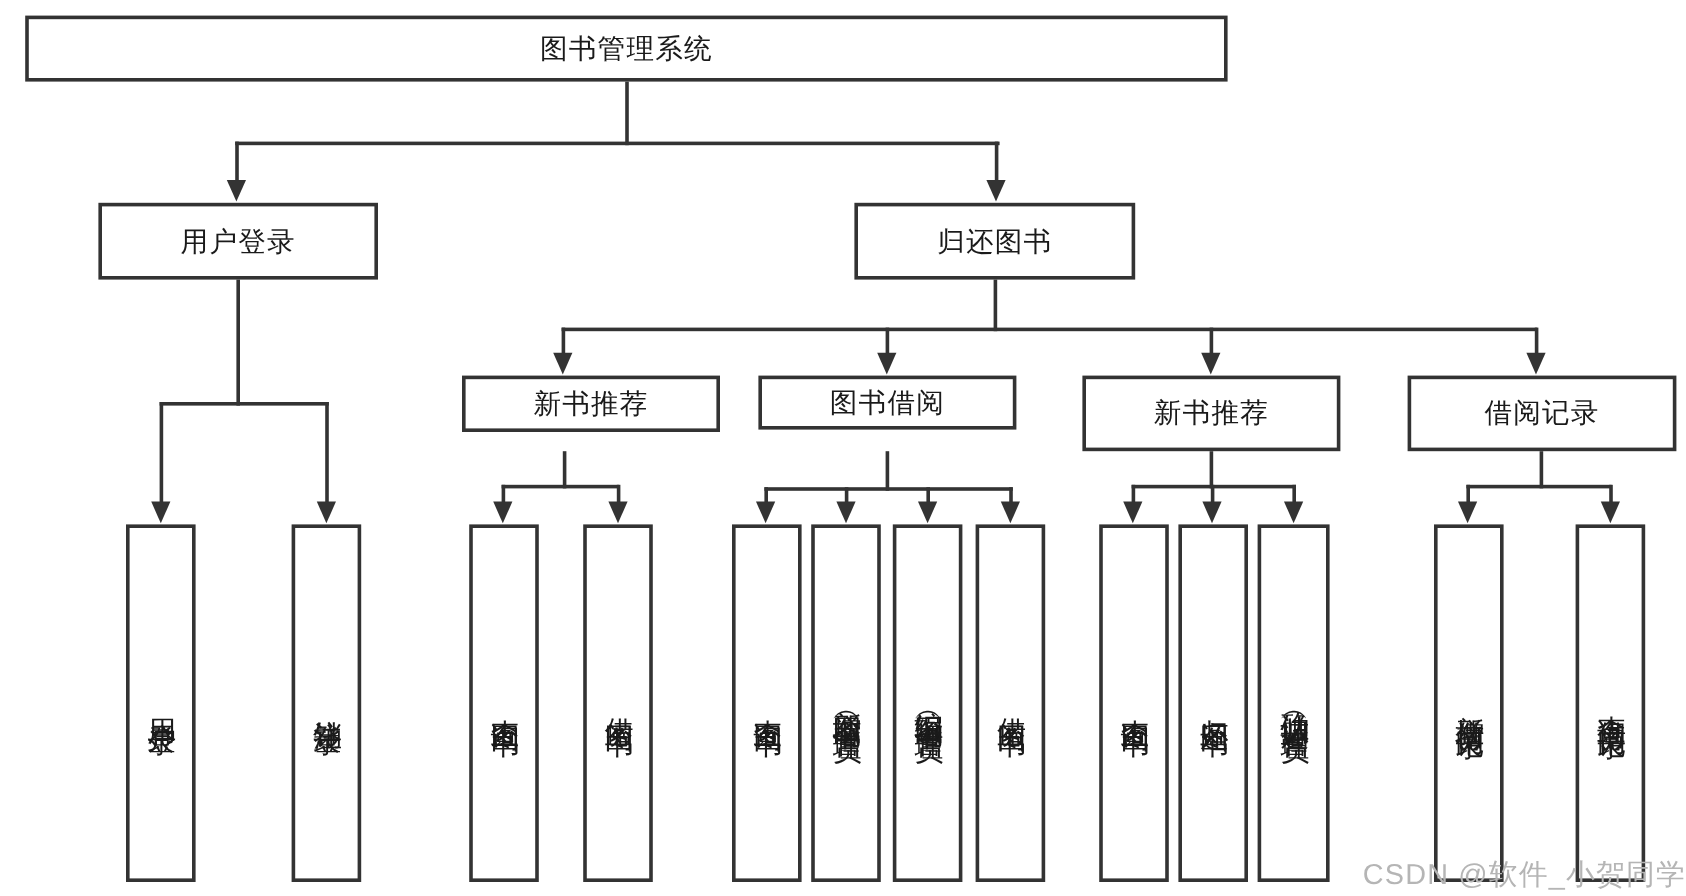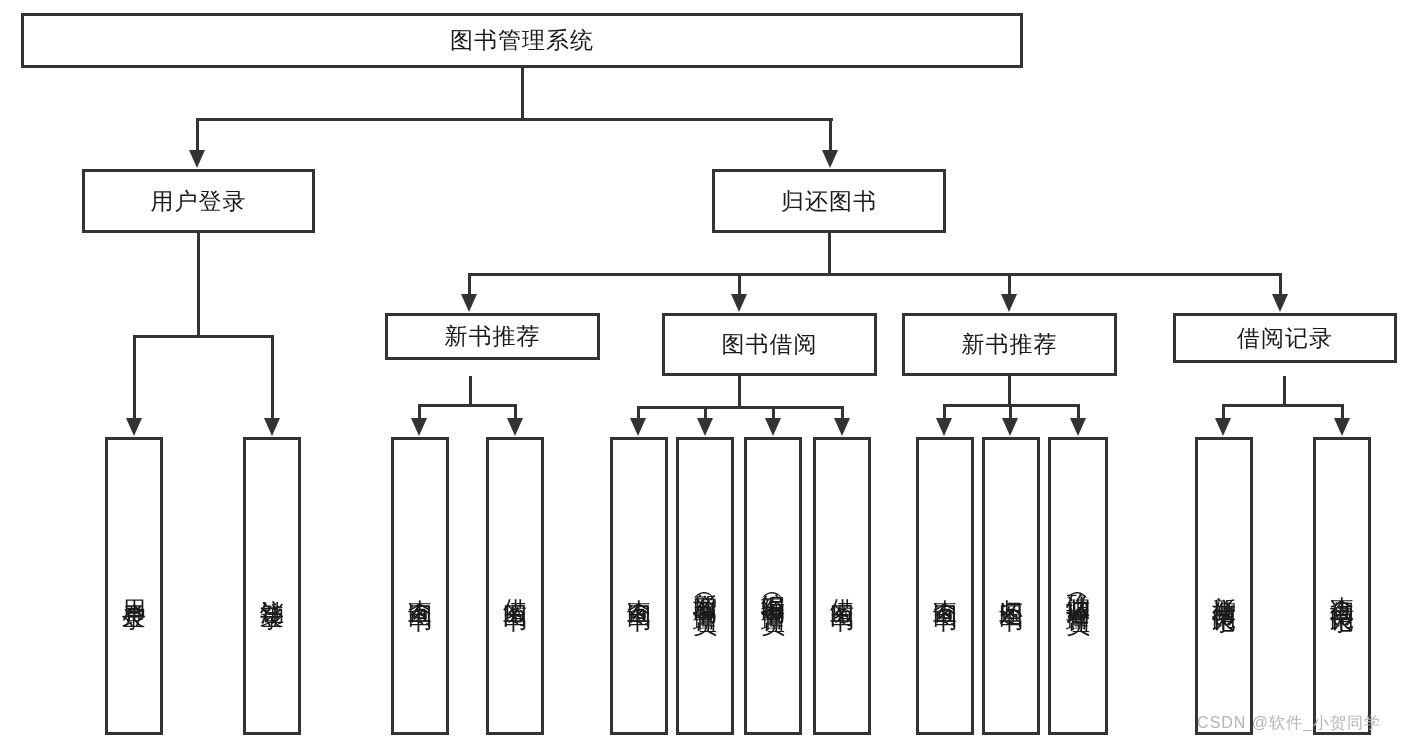--- a/index.html
+++ b/index.html
@@ -42,22 +42,22 @@
   .v{width:3px;}
   .h{height:3px;}
   .ar{
     position:absolute;width:0;height:0;
     border-left:8px solid transparent;
     border-right:8px solid transparent;
     border-top:18px solid var(--line);
   }
   .watermark{
     position:absolute;
-    top:713px;right:24px;
-    font-size:16px;
+    top:713px;right:0;
+    font-size:24px;
     letter-spacing:1px;
     color:var(--wm);
     white-space:nowrap;
   }
 </style>
 </head>
 <body>
 
 <div id="canvas">
 
@@ -93,27 +93,27 @@
   <div class="cl v" style="left:738px;top:273px;height:22px"></div>
   <div class="ar" style="left:731px;top:294px"></div>
   <div class="cl v" style="left:1008px;top:273px;height:22px"></div>
   <div class="ar" style="left:1001px;top:294px"></div>
   <div class="cl v" style="left:1279px;top:273px;height:22px"></div>
   <div class="ar" style="left:1272px;top:294px"></div>
 
   <div class="box hbox" style="left:385px;top:313px;width:215px;height:47px">
     <span class="lbl">新书推荐</span>
   </div>
-  <div class="box hbox" style="left:662px;top:313px;width:215px;height:63px">
+  <div class="box hbox" style="left:632px;top:313px;width:215px;height:45px">
     <span class="lbl">图书借阅</span>
   </div>
   <div class="box hbox" style="left:902px;top:313px;width:215px;height:63px">
     <span class="lbl">新书推荐</span>
   </div>
-  <div class="box hbox" style="left:1173px;top:313px;width:224px;height:50px">
+  <div class="box hbox" style="left:1173px;top:313px;width:224px;height:63px">
     <span class="lbl">借阅记录</span>
   </div>
 
   <div class="cl v" style="left:469px;top:376px;height:31px"></div>
   <div class="cl h" style="left:418px;top:404px;width:98px"></div>
   <div class="cl v" style="left:418px;top:404px;height:16px"></div>
   <div class="ar" style="left:411px;top:418px"></div>
   <div class="cl v" style="left:514px;top:404px;height:16px"></div>
   <div class="ar" style="left:507px;top:418px"></div>
 

